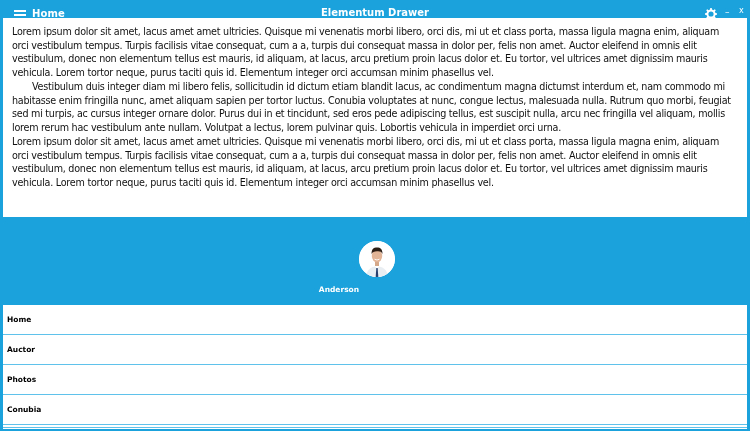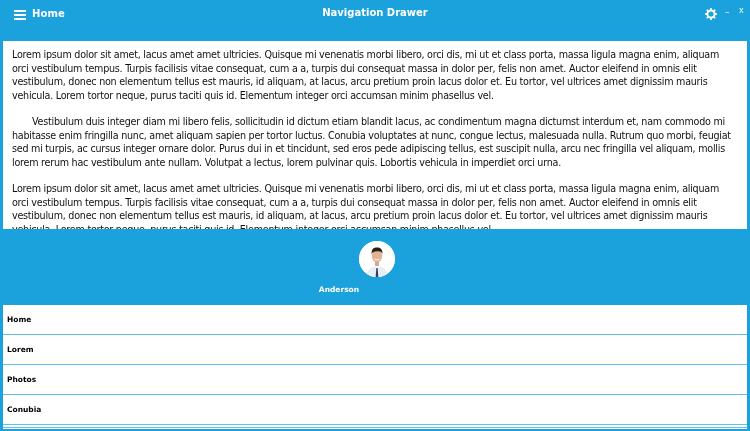--- a/index.html
+++ b/index.html
@@ -34,31 +34,31 @@
     .gear {
       position: absolute; left: 705px; top: 8px; width: 12px; height: 12px; cursor: pointer;
     }
     .min-btn {
       position: absolute; left: 725px; top: 7px; font-size: 9px; line-height: 10px; cursor: pointer;
     }
     .close-btn {
       position: absolute; left: 739px; top: 6px; font-size: 8px; line-height: 10px; cursor: pointer;
     }
     .content {
-      position: absolute; left: 3px; top: 41px; width: 744px; height: 199px;
+      position: absolute; left: 3px; top: 18px; width: 744px; height: 199px;
       background: #ffffff; overflow: hidden;
     }
     .content p {
       margin: 0; padding: 0 9px 0 9px;
       font-family: "DejaVu Sans", "Liberation Sans", sans-serif;
       font-size: 9.6px; line-height: 13.5px; color: #111111;
       letter-spacing: -0.25px;
     }
     .content p.para { margin-top: 7px; }
-    .content p.gap { margin-top: 13px; }
+    .content p.gap { margin-top: 1px; }
     .content p.indent { text-indent: 20px; }
     .drawer-header {
       position: absolute; left: 0; top: 229px; width: 750px; height: 76px;
       background: #1ba1db;
     }
     .avatar {
       position: absolute; left: 359px; top: 12px; width: 36px; height: 36px;
       border-radius: 50%; background: #ffffff; overflow: hidden;
     }
     .user-name {
@@ -84,21 +84,21 @@
 </head>
 <body>
 
 <div class="titlebar">
   <div class="hamburger">
     <span></span>
     <span></span>
     <span></span>
   </div>
   <div class="home-title">Home</div>
-  <div class="window-title">Navigation Drawer</div>
+  <div class="window-title">Elementum Drawer</div>
   <svg class="gear" viewBox="0 0 12 12">
     <circle cx="6" cy="6" r="3.6" fill="none" stroke="#ffffff" stroke-width="2"></circle>
     <g stroke="#ffffff" stroke-width="1.8" stroke-linecap="round">
       <line x1="6" y1="0.8" x2="6" y2="2"></line>
       <line x1="6" y1="10" x2="6" y2="11.2"></line>
       <line x1="0.8" y1="6" x2="2" y2="6"></line>
       <line x1="10" y1="6" x2="11.2" y2="6"></line>
       <line x1="2.3" y1="2.3" x2="3.1" y2="3.1"></line>
       <line x1="8.9" y1="8.9" x2="9.7" y2="9.7"></line>
       <line x1="2.3" y1="9.7" x2="3.1" y2="8.9"></line>
@@ -129,21 +129,21 @@
     </svg>
   </div>
   <div class="user-name">Anderson</div>
 </div>
 
 <div class="menu">
   <div class="menu-item">
     <span>Home</span>
   </div>
   <div class="menu-item">
-    <span>Lorem</span>
+    <span>Auctor</span>
   </div>
   <div class="menu-item">
     <span>Photos</span>
   </div>
   <div class="menu-item">
     <span>Conubia</span>
   </div>
   <div class="menu-tail"></div>
 </div>
 

